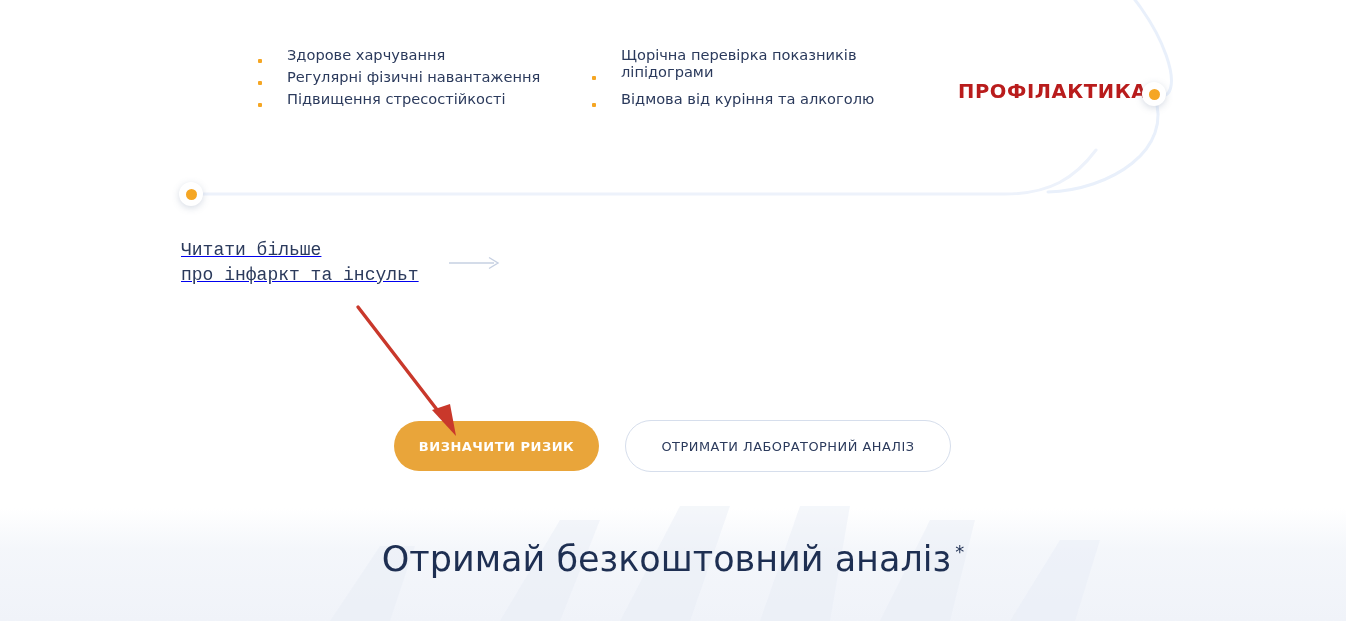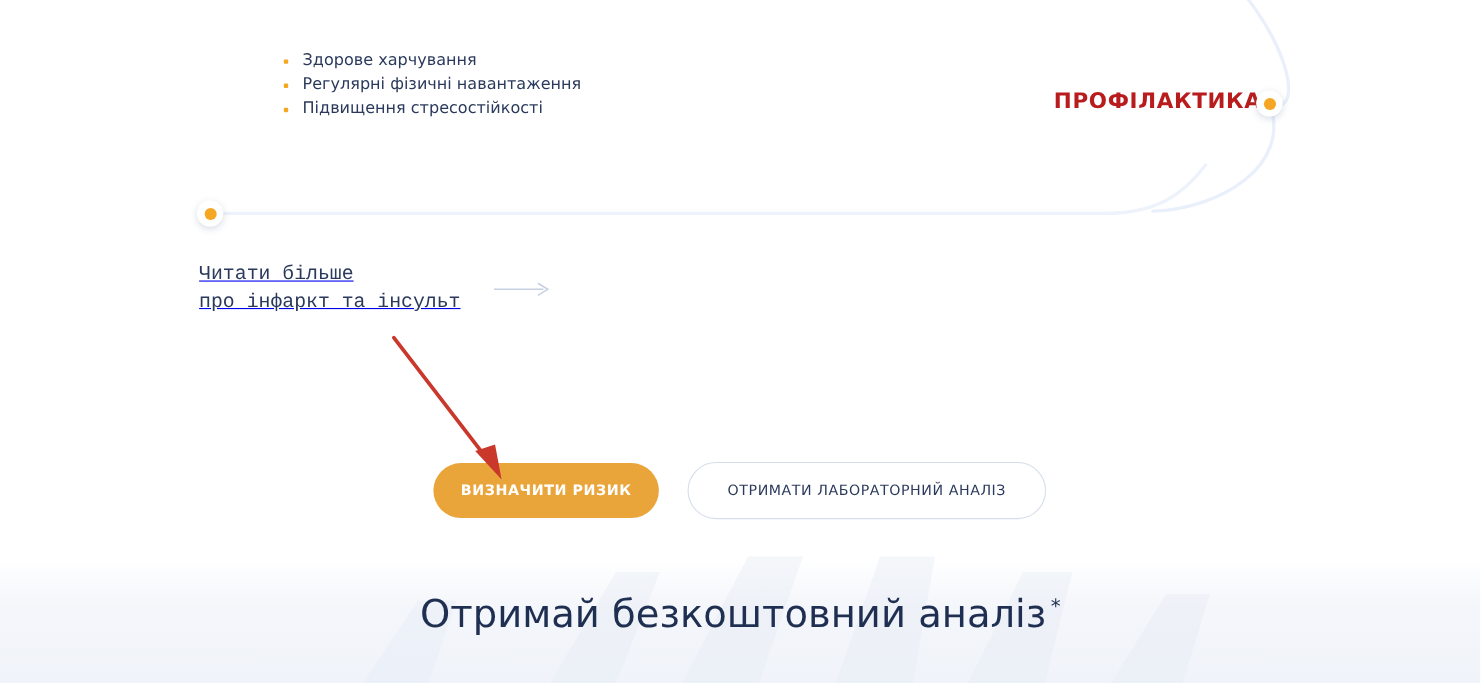--- a/index.html
+++ b/index.html
@@ -91,22 +91,23 @@
 
   
   .bullet-col {
     position: absolute;
   }
   #col-left  { left: 258px; top: 46px; width: 320px; }
   #col-right { left: 592px; top: 46px; width: 300px; }
 
   .bullet-item {
     display: flex;
-    align-items: flex-start;
+    align-items: flex-end;
     margin-bottom: 5px;
+    gap: 12px;
   }
   .bullet-mark {
     flex: 0 0 auto;
     width: 4px;
     height: 4px;
     background: #F5A623;
     border-radius: 1px;
     margin-top: 8px;
     margin-right: 13px;
   }
@@ -248,20 +249,30 @@
     <div class="bullet-item">
       <span class="bullet-mark"></span>
       <span class="bullet-text">Регулярні фізичні навантаження</span>
     </div>
     <div class="bullet-item">
       <span class="bullet-mark"></span>
       <span class="bullet-text">Підвищення стресостійкості</span>
     </div>
   </div>
 
+  <div class="bullet-col" id="col-right">
+    <div class="bullet-item">
+      <span class="bullet-mark"></span>
+      <span class="bullet-text">Щорічна перевірка показників ліпідограми</span>
+    </div>
+    <div class="bullet-item">
+      <span class="bullet-mark"></span>
+      <span class="bullet-text">Відмова від куріння та алкоголю</span>
+    </div>
+  </div>
 
   <a class="read-more" href="#">
     <span class="read-more-text">Читати більше
 про інфаркт та інсульт</span>
     <span class="read-more-arrow">
       <svg width="52" height="14" viewBox="0 0 52 14">
         <line x1="0" y1="7" x2="45" y2="7" stroke="#C6D0E2" stroke-width="1.4"></line>
         <polyline points="40,1.5 49,7 40,12.5" fill="none" stroke="#C6D0E2" stroke-width="1.4"></polyline>
       </svg>
     </span>

